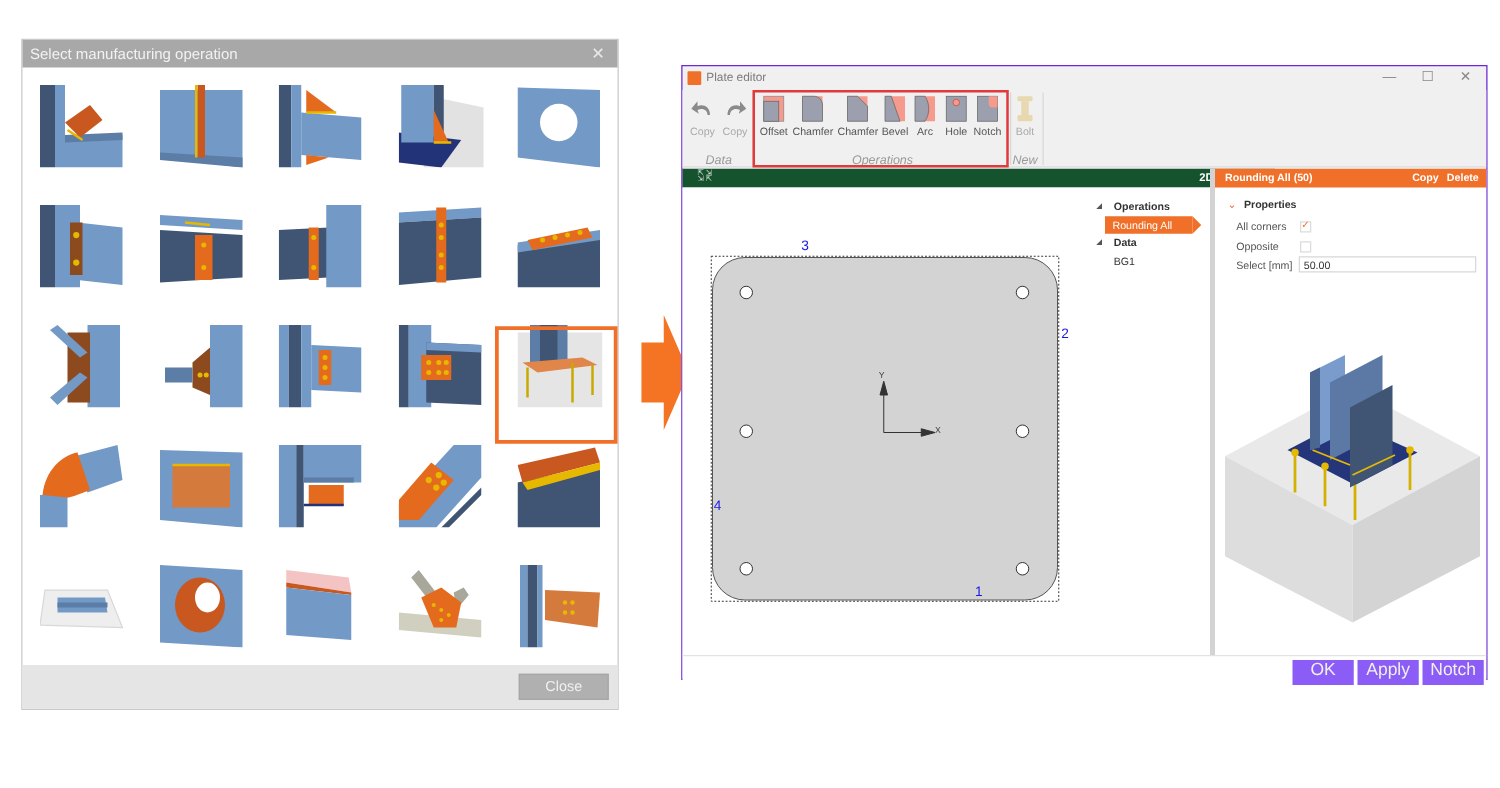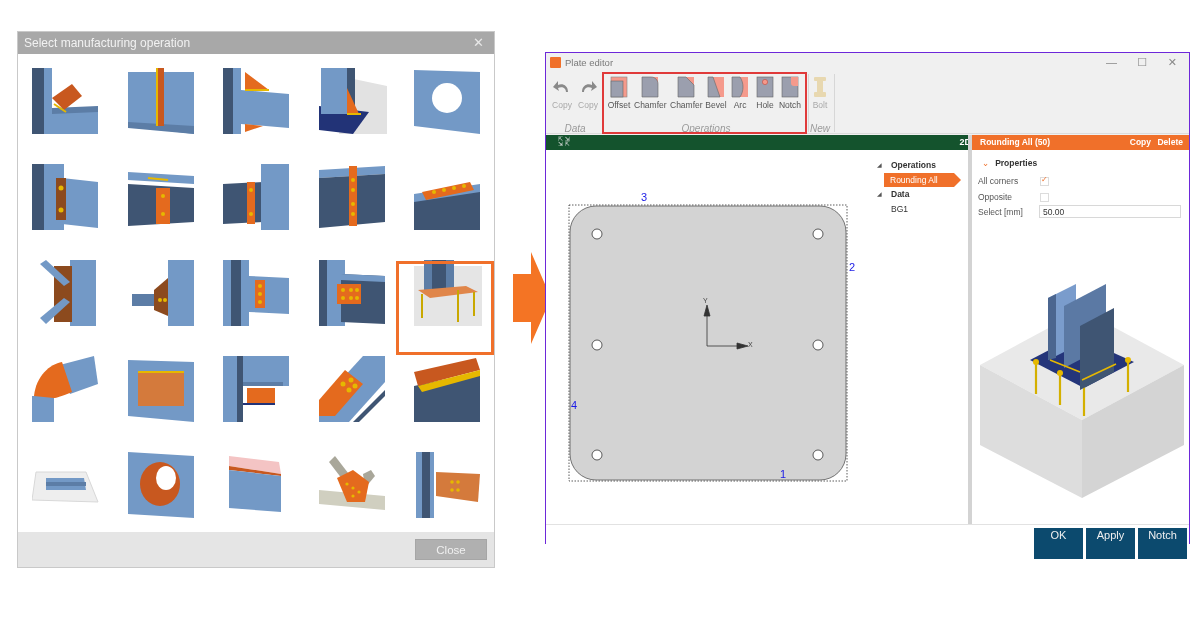--- a/index.html
+++ b/index.html
@@ -48,28 +48,28 @@
   .tree-row .leaf { position: absolute; left: 20px; text-align: right; }
   .tree-sel { position: absolute; left: 13px; top: 0; height: 14px; width: 70px; background: #f0702a; color: #fff; padding-left: 6px; cursor: pointer; }
   .tree-sel::after { content: ""; position: absolute; right: -7px; top: 0; border-left: 7px solid #f0702a; border-top: 7px solid transparent; border-bottom: 7px solid transparent; }
 
   .prop-panel { position: absolute; left: 426px; top: 82px; width: 217px; height: 389px; background: #fff; }
   .prop-hdr { height: 15px; background: #f0702a; color: #fff; font-size: 8.5px; font-weight: bold; line-height: 15px; padding-left: 8px; position: relative; }
   .prop-hdr .act { position: absolute; top: 0; cursor: pointer; }
   .prop-body { font-size: 8.5px; color: #444; }
   .prop-sec { position: absolute; left: 10px; top: 23px; font-weight: bold; color: #333; }
   .prop-sec .chev { color: #f0702a; margin-right: 6px; font-weight: normal; }
-  .prop-lbl { position: absolute; left: 6px; color: #555; }
+  .prop-lbl { position: absolute; left: 17px; color: #555; }
   .chk { position: absolute; left: 68px; width: 9px; height: 9px; border: 1px solid #dcdcdc; background: #fff; cursor: pointer; }
   .chk.on::after { content: "✓"; position: absolute; left: 0px; top: -3px; font-size: 8px; color: #f0702a; }
   .val-input { position: absolute; left: 67px; top: 70px; width: 142px; height: 13px; border: 1px solid #d8d8d8; font-size: 8.5px; padding-left: 3px; line-height: 11px; color: #333; background: #fff; font-family: "Liberation Sans", sans-serif; }
   .preview3d { position: absolute; left: 4px; top: 145px; width: 212px; height: 235px; }
 
   .win-footer { position: absolute; left: 0; top: 471px; width: 643px; height: 20px; background: #fff; border-top: 1px solid #e2e2e2; }
-  .ft-btn { position: absolute; top: 3px; width: 49px; height: 31px; background: #0c4a6e; color: #f0f0f0; font-size: 11px; text-align: center; line-height: 15px; cursor: pointer; }
+  .ft-btn { position: absolute; top: 3px; width: 49px; height: 20px; background: #8b5cf6; color: #f0f0f0; font-size: 14px; text-align: center; line-height: 15px; cursor: pointer; }
 </style>
 </head>
 <body>
 
 <div class="dlg">
   <div class="dlg-title">
     <span>Select manufacturing operation</span>
     <span class="dlg-close-x">✕</span>
   </div>
 

